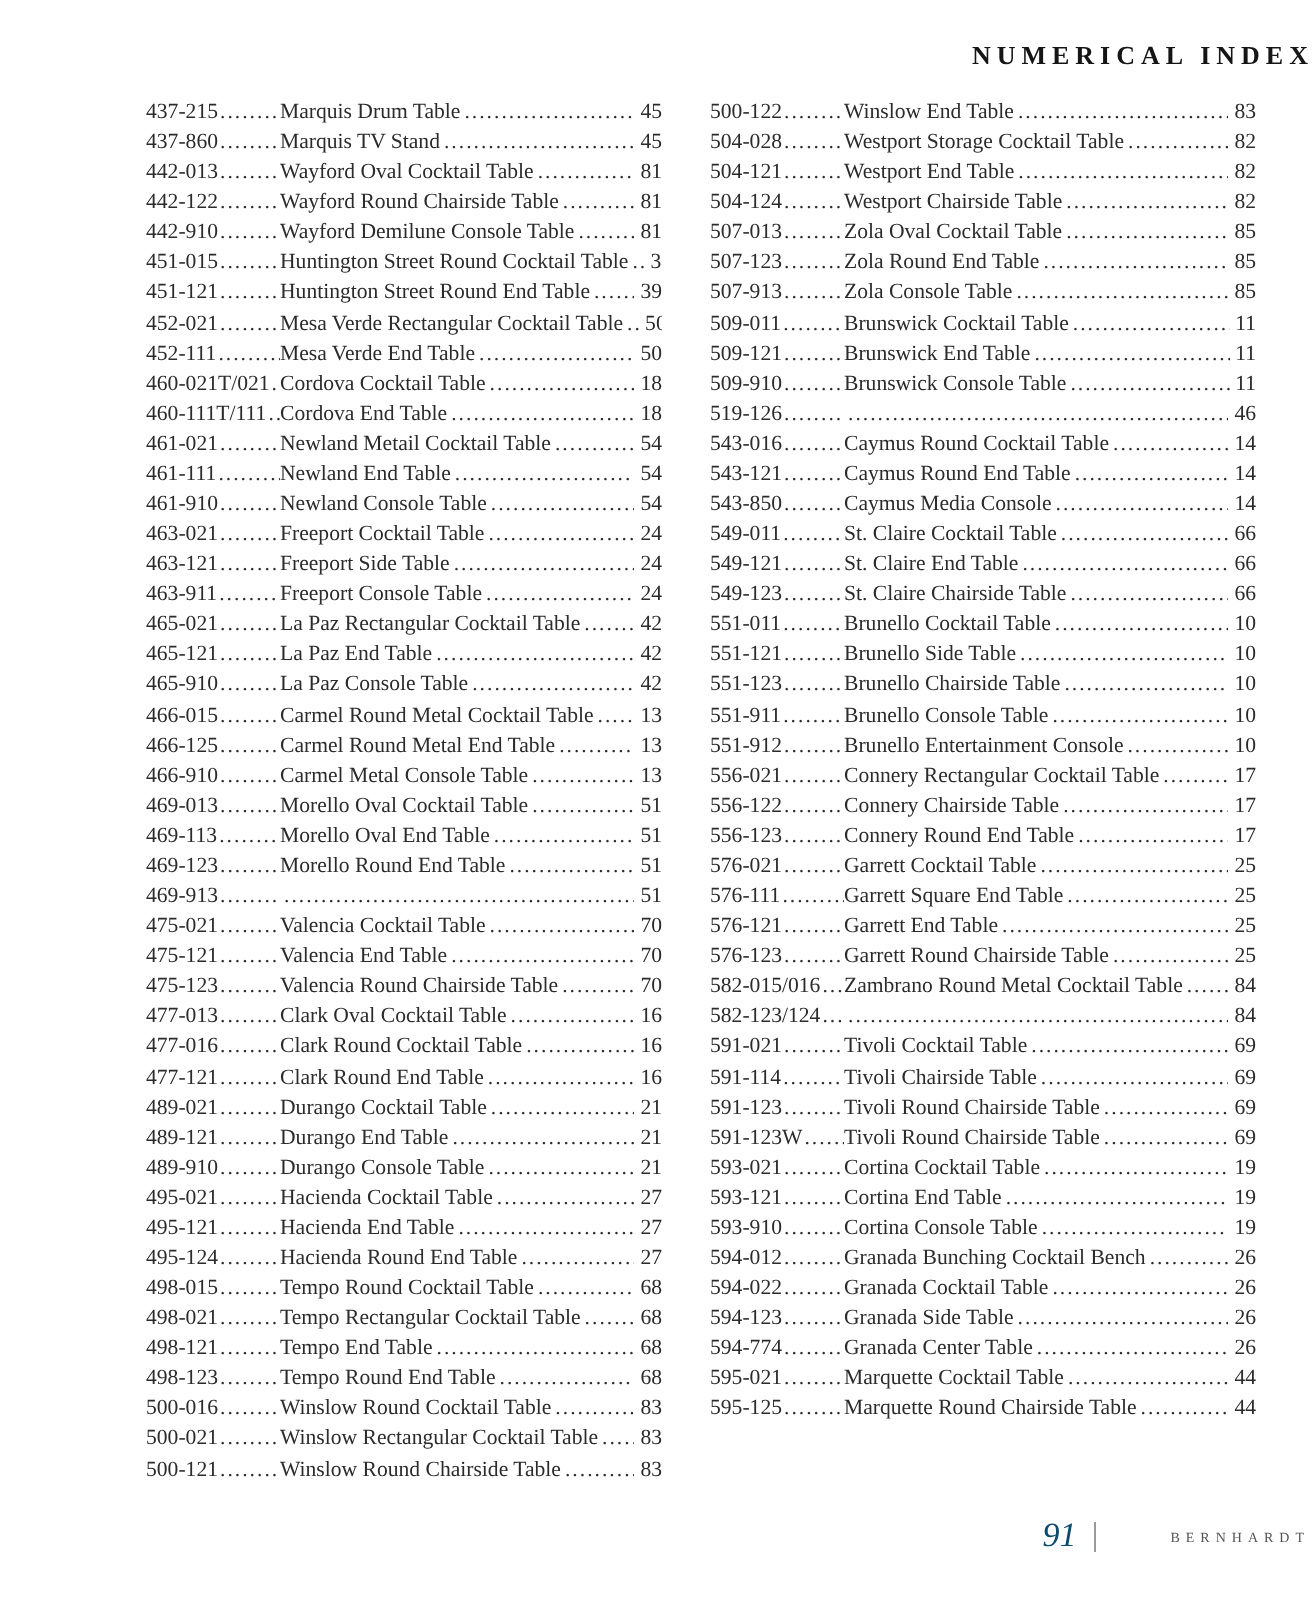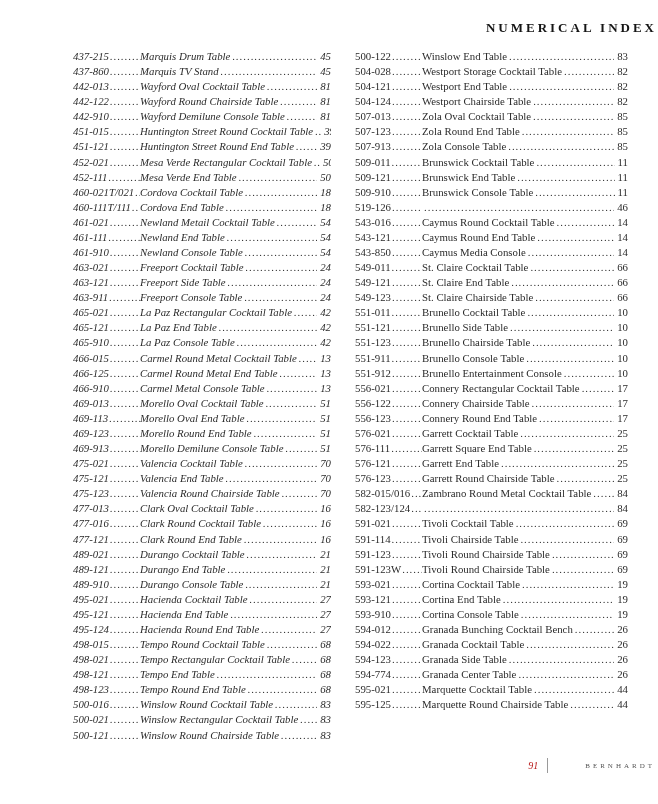--- a/index.html
+++ b/index.html
@@ -26,21 +26,21 @@
     white-space: nowrap;
   }
   .columns {
     position: absolute;
     left: 73px; top: 49px;
     width: 555px;
     display: flex;
     gap: 24px;
   }
   .col { flex: none; }
-  .col-left  { width: 258px; font-style: italic; }
+  .col-left  { width: 258px; }
   .col-right { width: 273px; }
   .row {
     display: flex;
     align-items: baseline;
     white-space: nowrap;
     height: 15.08px;
     font-size: 10.8px;
     line-height: 15.08px;
     overflow: hidden;
   }
@@ -66,22 +66,22 @@
   .page-num { flex: none; text-align: right; }
   .footer {
     position: absolute;
     top: 758px; right: 32px;
     display: flex;
     align-items: center;
     gap: 9px;
   }
   .folio {
     font-style: italic;
-    font-size: 10px;
-    color: #b91c1c;
+    font-size: 17px;
+    color: #0c4a6e;
   }
   .fdivider {
     width: 1px; height: 15px;
     background: #9a9a9a;
   }
   .brand {
     font-size: 7px;
     letter-spacing: 3px;
     color: #555555;
     padding-top: 1px;
@@ -357,21 +357,20 @@
           <span class="name">Morello Round End Table</span>
           <span class="dots mid-dots"></span>
           <span class="page-num">51</span>
         </div>
 
         <div class="row">
           <span class="code-cell">
             <span class="code">469-913</span>
             <span class="dots"></span>
           </span>
-          <span class="name">Morello Demilune Console Table</span>
           <span class="dots mid-dots"></span>
           <span class="page-num">51</span>
         </div>
 
         <div class="row">
           <span class="code-cell">
             <span class="code">475-021</span>
             <span class="dots"></span>
           </span>
           <span class="name">Valencia Cocktail Table</span>

